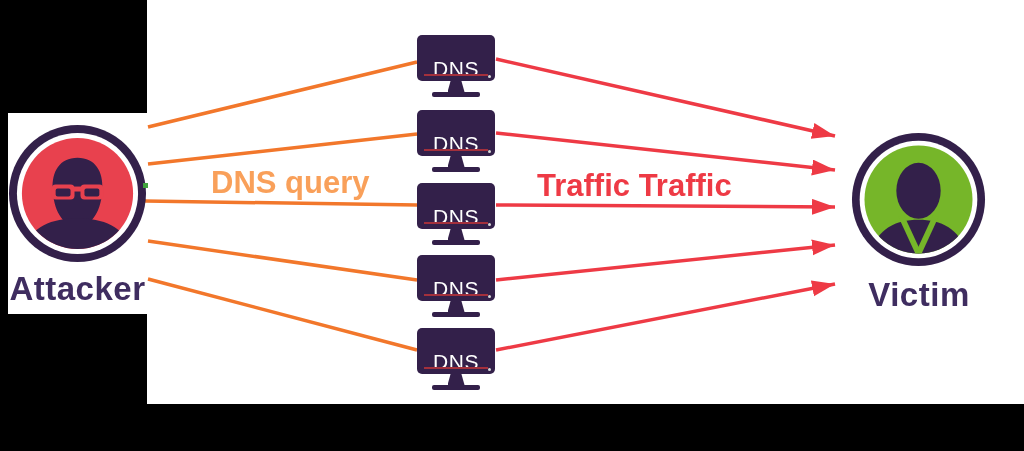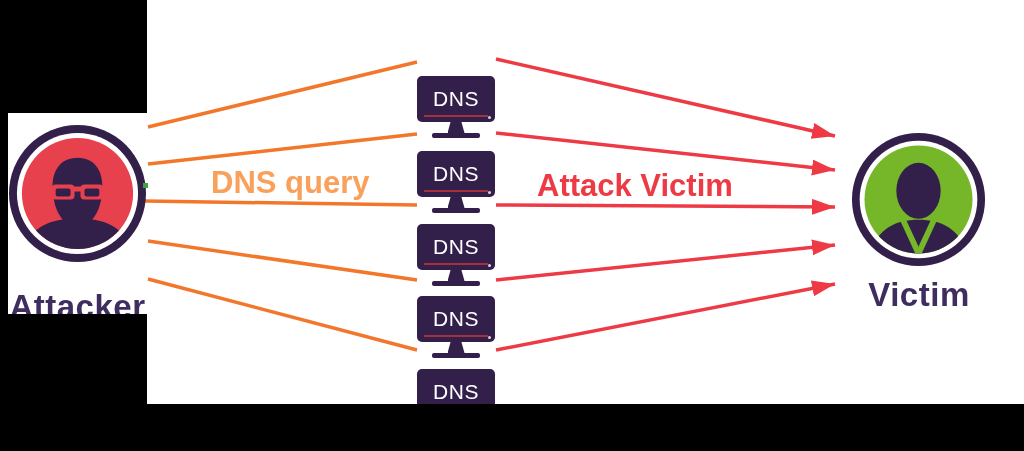--- a/index.html
+++ b/index.html
@@ -8,29 +8,29 @@
     font-family:"Liberation Sans", sans-serif;
   }
   .stage svg.lines{position:absolute;left:0;top:0;z-index:1;}
   .avatar{position:absolute;z-index:2;}
   .avatar-attacker{left:8px;top:124px;width:139px;height:139px;}
   .avatar-victim{left:851px;top:132px;width:135px;height:135px;}
   .node-label{
     position:absolute;z-index:3;text-align:center;
     color:var(--purple-text);font-weight:600;font-size:33px;letter-spacing:0.5px;
   }
-  .label-attacker{left:0px;top:288px;width:155px;}
+  .label-attacker{left:0px;top:270px;width:155px;}
   .label-victim{left:843px;top:276px;width:152px;}
   .flow-label{position:absolute;z-index:3;font-weight:700;white-space:nowrap;}
   .label-dnsquery{left:211px;top:165px;font-size:31px;color:var(--orange-text);}
   .label-attacktraffic{left:537px;top:168px;font-size:31px;color:var(--red);}
   .monitor{position:absolute;left:417px;width:78px;z-index:2;}
   .monitor-body{
     position:relative;width:78px;height:46px;background:var(--purple);
-    border-radius:5px;display:flex;align-items:center;justify-content:center;margin-top:41px;
+    border-radius:5px;display:flex;align-items:flex-end;justify-content:center;
   }
   .monitor-label{color:#fff;font-size:21px;font-weight:500;letter-spacing:0.5px;}
   .monitor-redline{position:absolute;left:7px;right:7px;bottom:5px;height:2px;background:#a3303c;}
   .monitor-dot{position:absolute;right:4px;bottom:3px;width:3px;height:3px;border-radius:50%;background:#d8d8d8;}
   .monitor-neck{width:17px;height:11px;margin:0 auto;background:var(--purple);
     clip-path:polygon(18% 0,82% 0,100% 100%,0 100%);}
   .monitor-base{width:48px;height:5px;margin:0 auto;background:var(--purple);border-radius:2px;}
   .mask{position:absolute;background:var(--black);z-index:5;}
   .mask-topleft{left:0;top:0;width:147px;height:113px;}
   .mask-leftstrip{left:0;top:113px;width:8px;height:201px;}
@@ -152,20 +152,20 @@
         <g style="stroke:var(--victim-green)" stroke-width="6" fill="none">
           <path d="M52,87 L70,126"></path>
           <path d="M88,87 L70,126"></path>
         </g>
       </g>
     </svg>
   </div>
   <div class="node-label label-victim">Victim</div>
 
   <div class="flow-label label-dnsquery">DNS query</div>
-  <div class="flow-label label-attacktraffic">Attack Victim</div>
+  <div class="flow-label label-attacktraffic">Traffic Traffic</div>
 
   <div class="mask mask-topleft"></div>
   <div class="mask mask-leftstrip"></div>
   <div class="mask mask-bottomleft"></div>
   <div class="mask mask-bottombar"></div>
 
 </div>
 
 </body></html>

